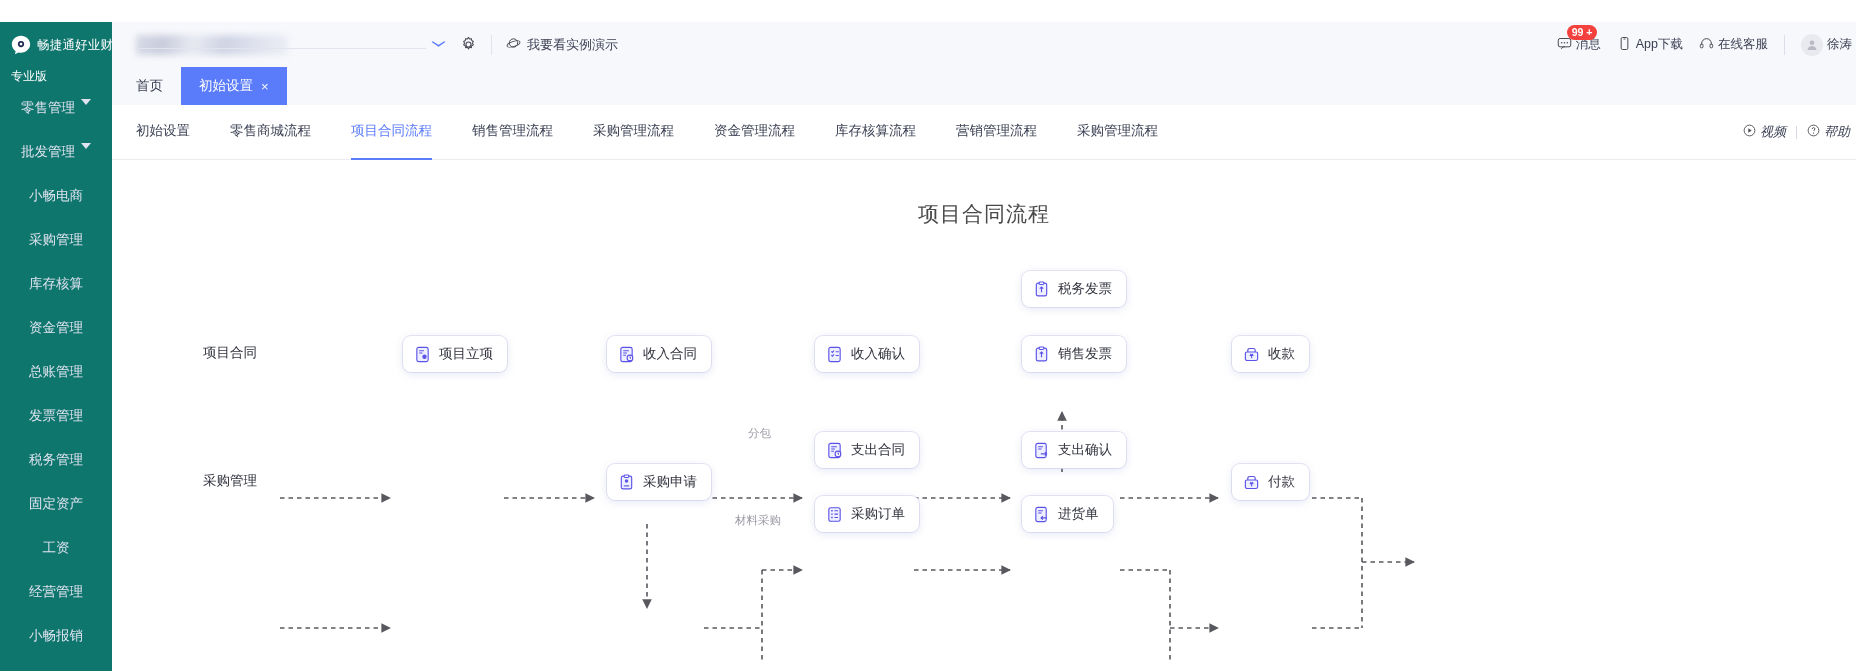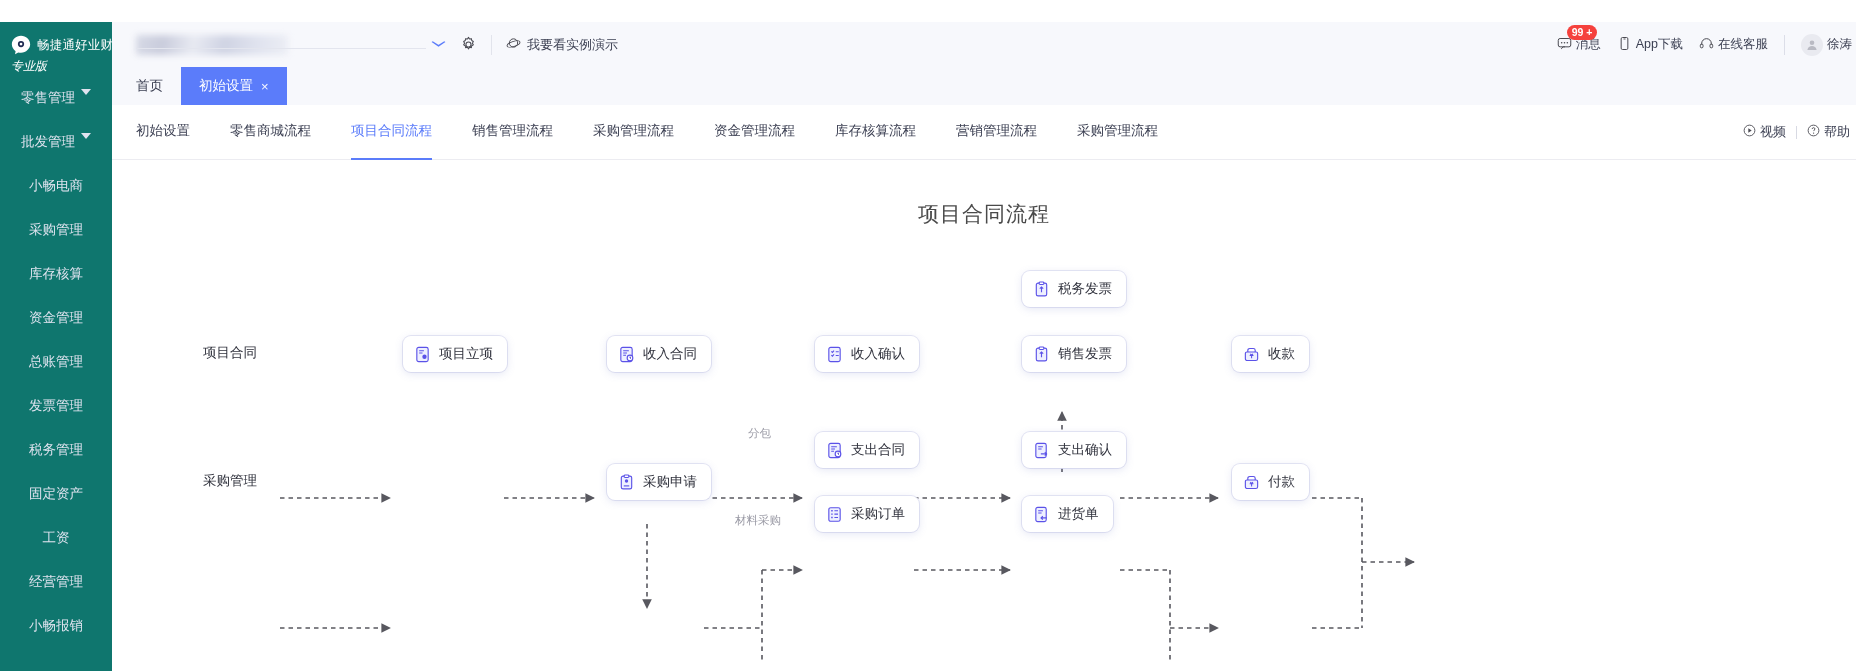--- a/index.html
+++ b/index.html
@@ -15,21 +15,21 @@
   
   .sidebar {
     position: absolute; left: 0; top: 22px; width: 112px; height: 668px;
     background: #0f766e;
     overflow: hidden;
   }
   .brand { padding: 12px 0 6px 10px; }
   .brand-row { display: flex; align-items: center; gap: 5px; }
   .brand-logo { width: 22px; height: 22px; flex: 0 0 22px; }
   .brand-name { color: #fff; font-size: 12.5px; letter-spacing: .2px; white-space: nowrap; }
-  .brand-sub { color: #fff; font-size: 12px; margin-top: 2px; padding-left: 1px; font-style: italic;}
+  .brand-sub { color: #fff; font-size: 12px; margin-top: 12px; padding-left: 1px;}
   .side-items { margin-top: 8px; }
   .side-item {
     height: 44px; display: flex; justify-content: center;
     color: #dfe3ef; font-size: 13.5px; cursor: pointer; gap: 6px;
   }
   .caret-down {
     width: 0; height: 0; border-left: 5px solid transparent; border-right: 5px solid transparent;
     border-top: 6px solid #dfe3ef; display:inline-block;
   }
 
@@ -82,21 +82,21 @@
     border-bottom:1px solid #ececf1; padding-left: 24px;
   }
   .stab {
     font-size:13.5px; color:#3b3f52; padding:0 0 2px 0; margin-right:40px; cursor:pointer; position:relative; height:55px;
     display:flex; align-items:center;
   }
   .stab.active { color:#5b7cfa; }
   .stab.active:after {
     content:""; position:absolute; left:0; right:0; bottom:0; height:2px; background:#5b7cfa;
   }
-  .subtabs-right { margin-left:auto; display:flex; align-items:center; gap:10px; padding-right:6px; color:#3b3f52; font-size:13px; }
+  .subtabs-right { margin-left:auto; display:flex; align-items:center; gap:10px; padding-right:6px; color:#3b3f52; font-size:13px;font-style:italic; }
   .sr-item { display:flex; align-items:center; gap:4px; cursor:pointer; }
   .sr-div { width:1px; height:13px; background:#d8dae3; }
 
   .diagram-title {
     text-align:center; font-size:21px; color:#4a4a4a; margin-top:40px; letter-spacing:1px;
   }
 
   
   .canvas { position:relative; width:100%; height: 420px; margin-top: 12px; }
   .svg-layer { position:absolute; left:0; top:0; width:100%; height:100%; }

